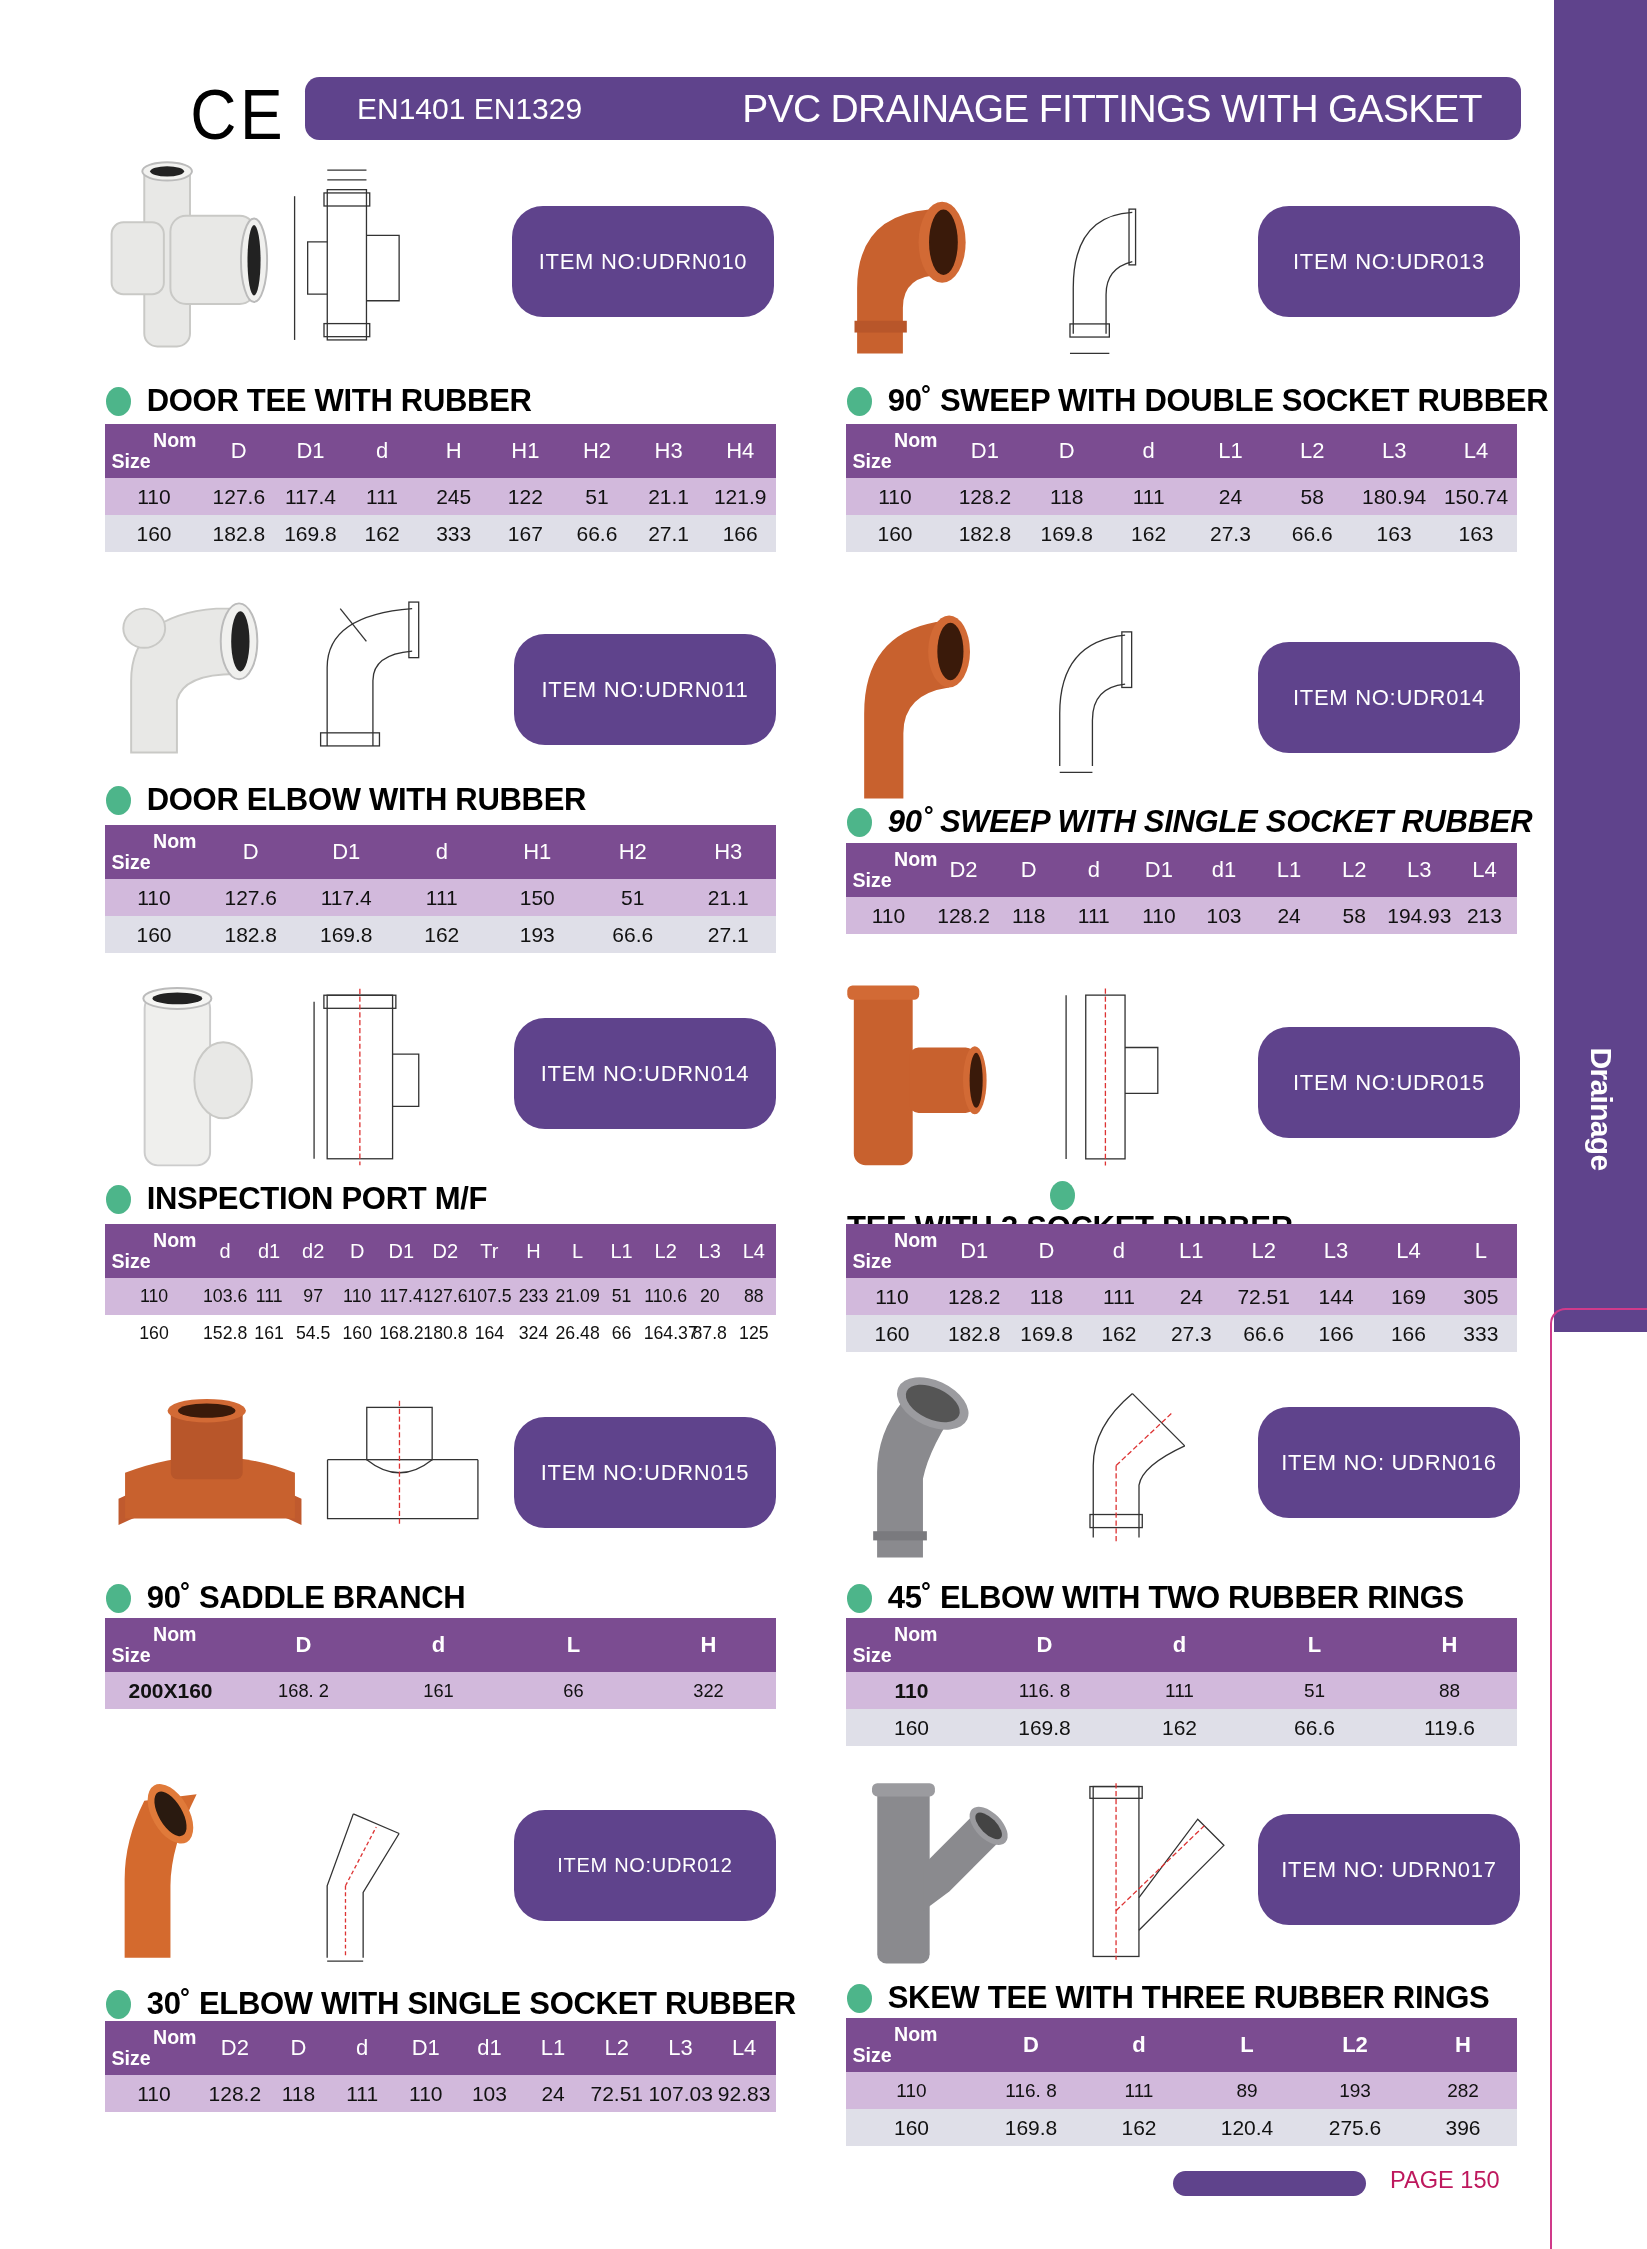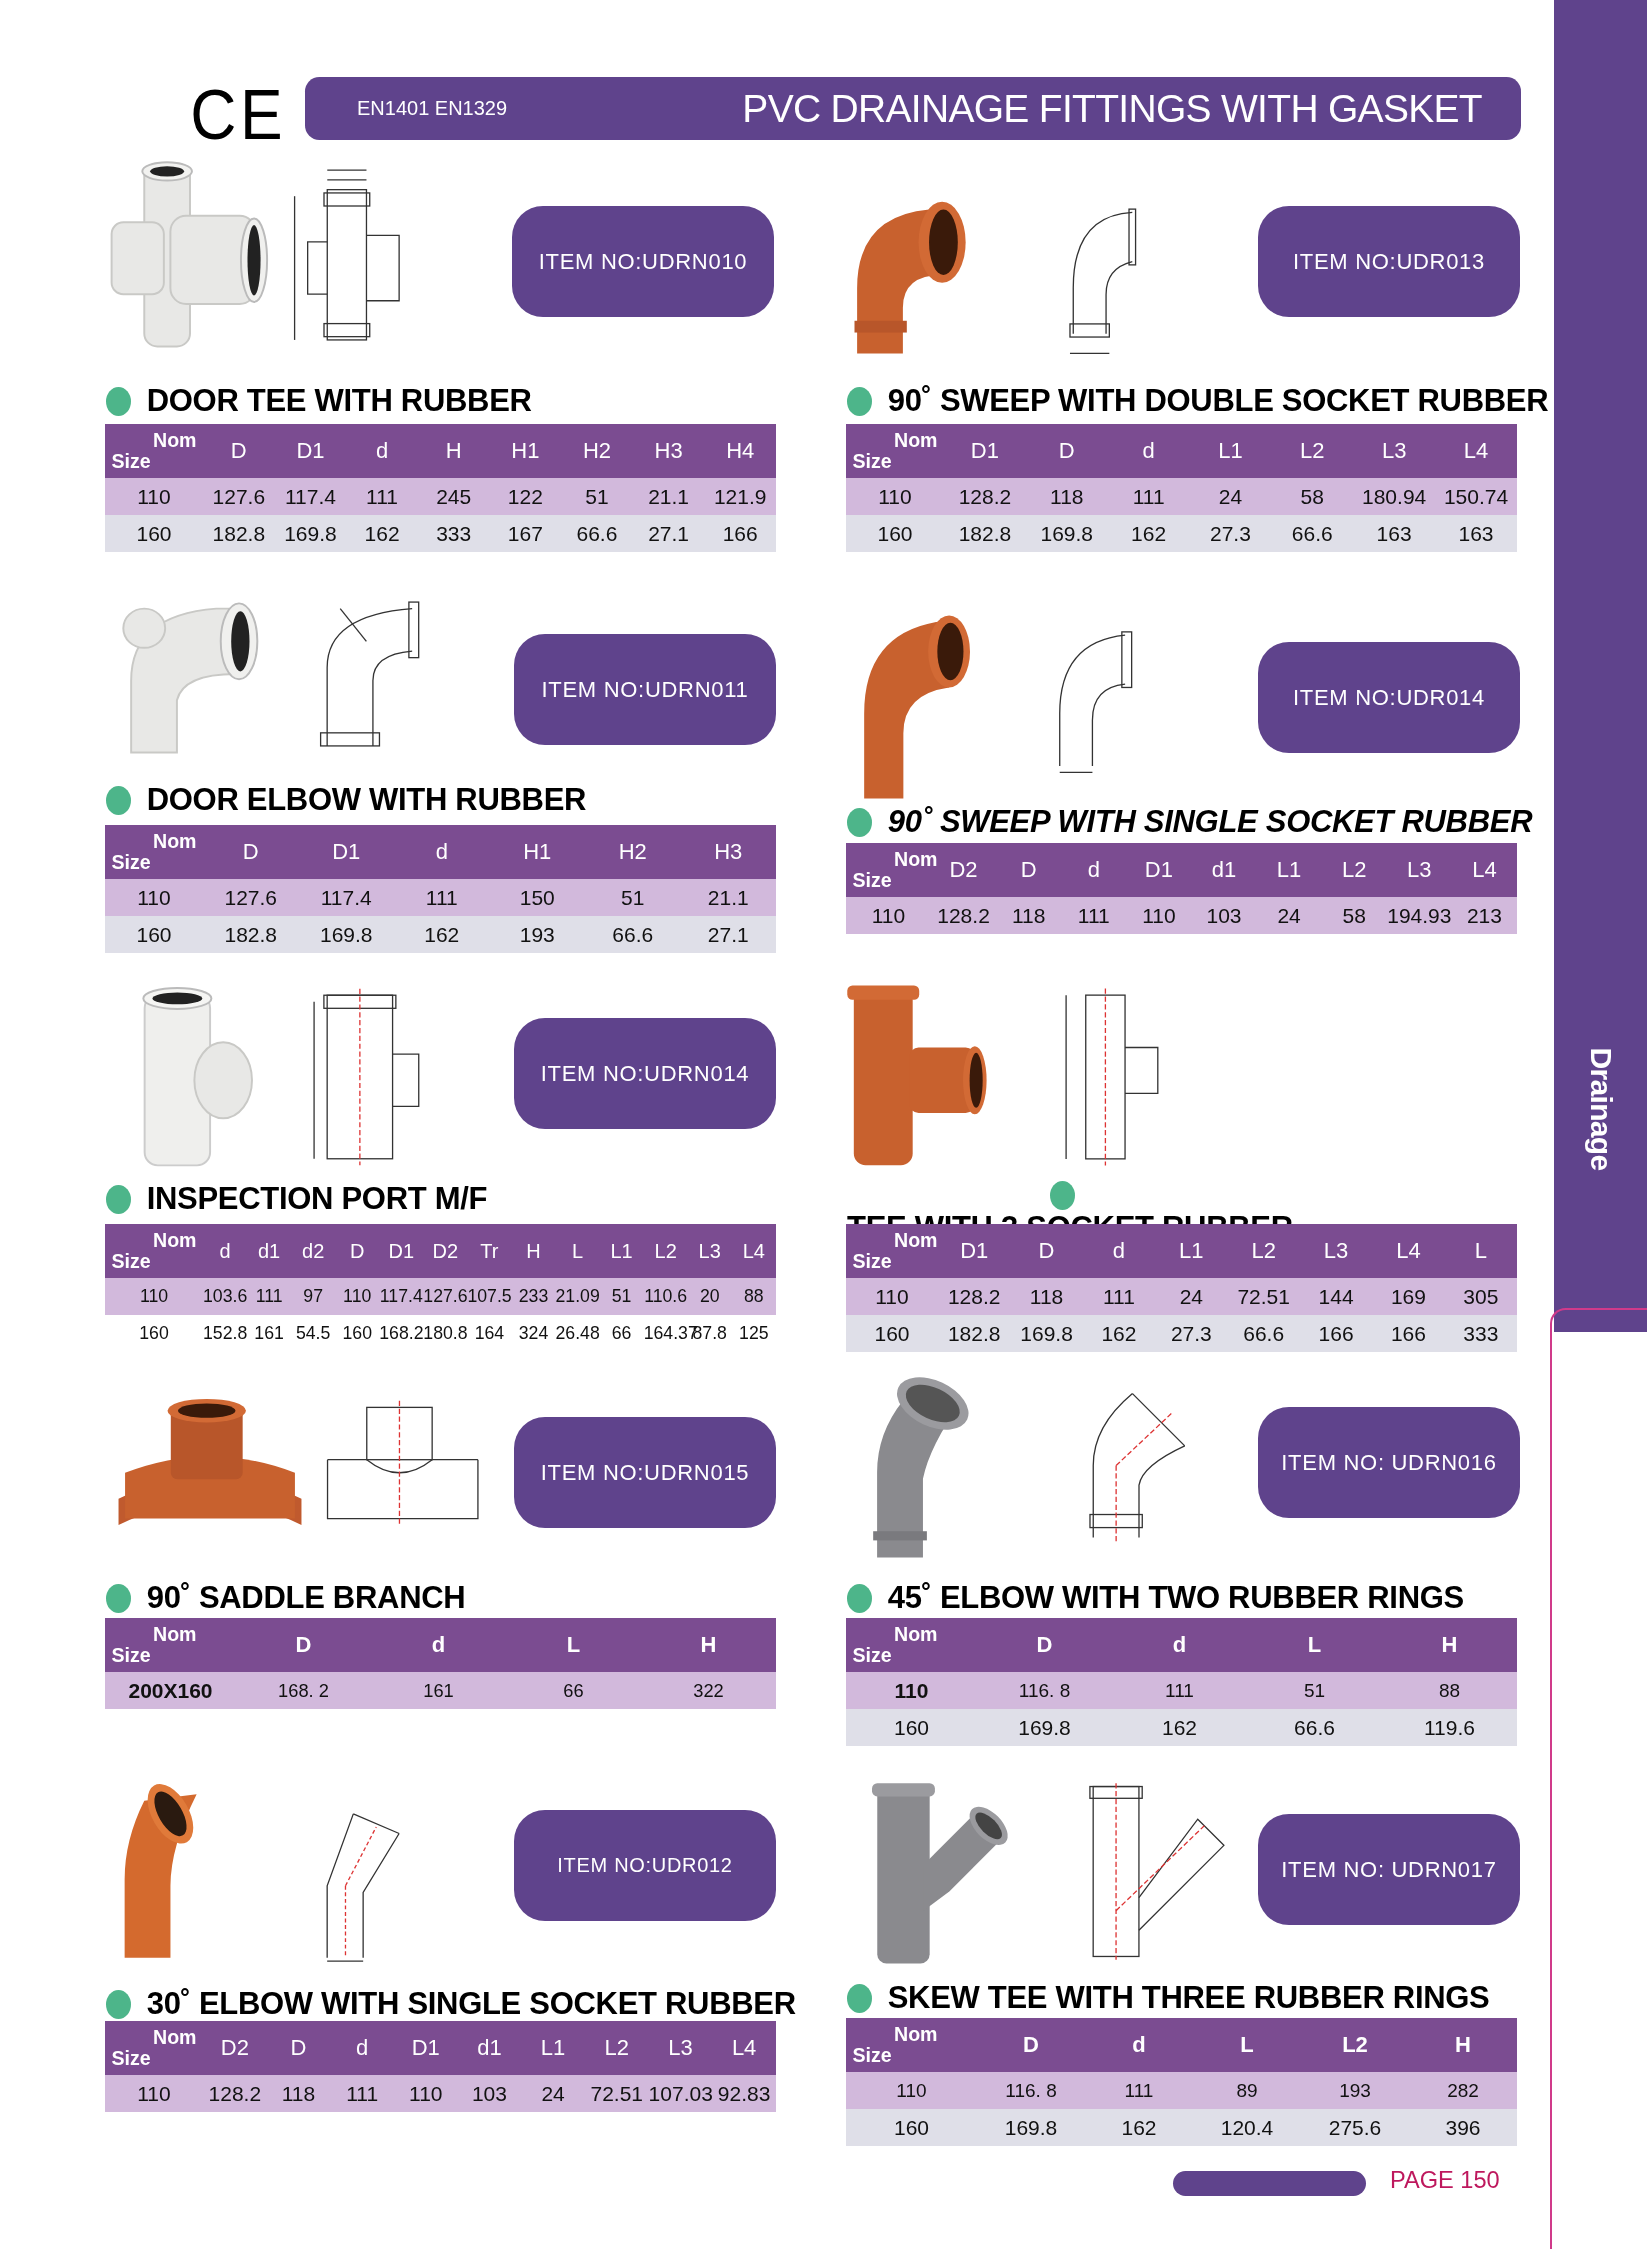--- a/index.html
+++ b/index.html
@@ -8,21 +8,21 @@
 
   
   .side-tab { position: absolute; left: 1554px; top: 0; width: 94px; height: 1332px; background: #5f438c; }
   .side-tab-label { position: absolute; left: 1554px; top: 1060px; width: 94px; height: 98px; display: flex; align-items: center; justify-content: center; }
   .side-tab-label span { display: block; transform: rotate(90deg); color: #fff; font-weight: bold; font-size: 30px; font-family: "Liberation Sans", sans-serif; letter-spacing: -0.7px; white-space: nowrap; }
   .pink-frame { position: absolute; left: 1550px; top: 1308px; width: 105px; height: 955px; border-left: 2px solid #d03a8a; border-top: 2px solid #d03a8a; border-top-left-radius: 15.7px; }
 
   
   .ce-mark { position: absolute; left: 185px; top: 79px; font-size: 71px; font-family: "Liberation Sans", sans-serif; letter-spacing: 3.9px; font-weight: normal; color: #000; line-height: 1; transform: scaleX(0.9); }
   .header-bar { position: absolute; left: 305px; top: 77px; width: 1216px; height: 63px; background: #5f438c; border-radius: 14.4px; display: flex; align-items: center; justify-content: space-between; padding: 0 39px 0 52px; }
-  .header-standards { color: #fff; font-size: 20px; font-family: "Liberation Sans", sans-serif; }
+  .header-standards { color: #fff; font-size: 30px; font-family: "Liberation Sans", sans-serif; }
   .header-title { color: #fff; font-size: 39px; font-family: "Liberation Sans", sans-serif; letter-spacing: -0.7px; }
 
   
   .product { position: absolute; }
   .photo { position: absolute; }
   .drawing { position: absolute; }
   .item-badge { position: absolute; width: 262px; height: 111px; background: #5f438c; border-radius: 31px; display: flex; align-items: center; justify-content: center; color: #fff; font-size: 22px; letter-spacing: 0.7px; font-family: "Liberation Sans", sans-serif; }
 
   .title-row { position: absolute; display: flex; align-items: center; text-align: center; }
   .bullet { width: 25px; height: 29px; border-radius: 50%; background: #4db58a; margin-right: 15.7px; }
@@ -394,20 +394,21 @@
     <ellipse cx="202" cy="150" rx="10" ry="42" fill="#3a1a0a"></ellipse>
   </svg>
   <svg class="drawing" style="left:209px; top:0;" width="131" height="190" viewBox="0 0 200 290">
     <g fill="none" stroke="#333" stroke-width="2">
       <rect x="50" y="20" width="60" height="250"></rect>
       <path d="M110 100 L160 100 L160 170 L110 170"></path>
       <line x1="80" y1="10" x2="80" y2="280" stroke="#d33" stroke-dasharray="8 4"></line>
       <line x1="20" y1="20" x2="20" y2="270"></line>
     </g>
   </svg>
+  <div class="item-badge" style="left:414px; top:45px;">ITEM NO:UDR015</div>
 </div>
 <div class="title-row" style="left:847px; top:1181px;flex-direction:column;">
   <span class="bullet"></span>
   <span class="title-text">TEE WITH 3 SOCKET RUBBER</span>
 </div>
 <table class="spec" style="left:846px; top:1224px; width:671px;">
   <thead>
       <tr>
     <th class="nom" style="width:92px;">
           <span class="nom-top">Nom</span>

